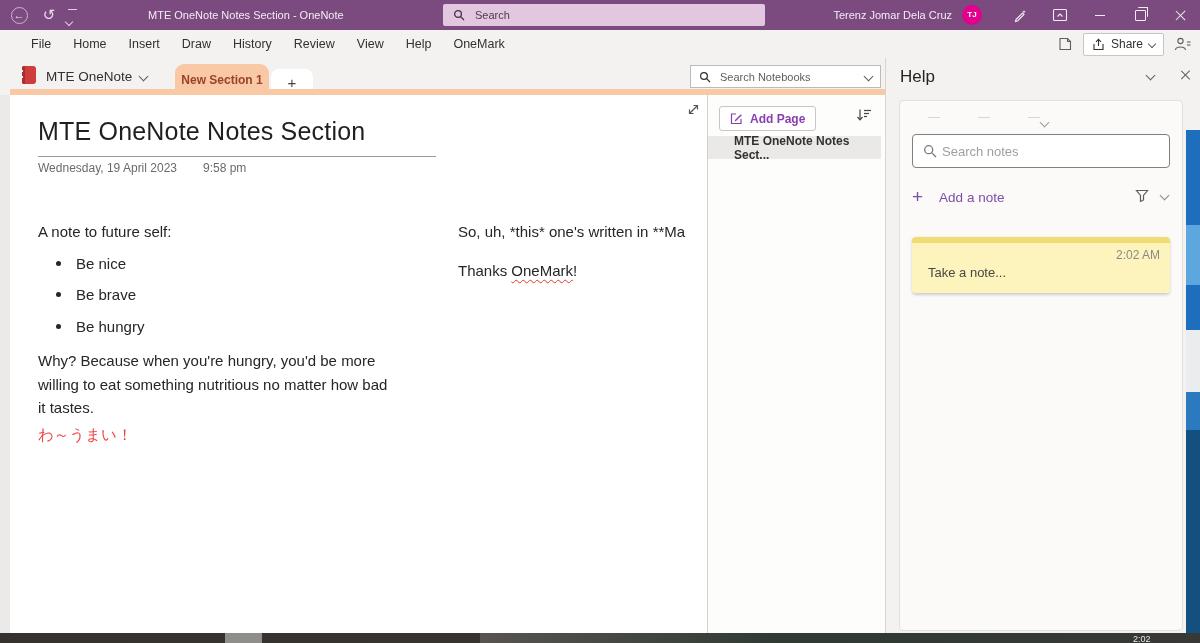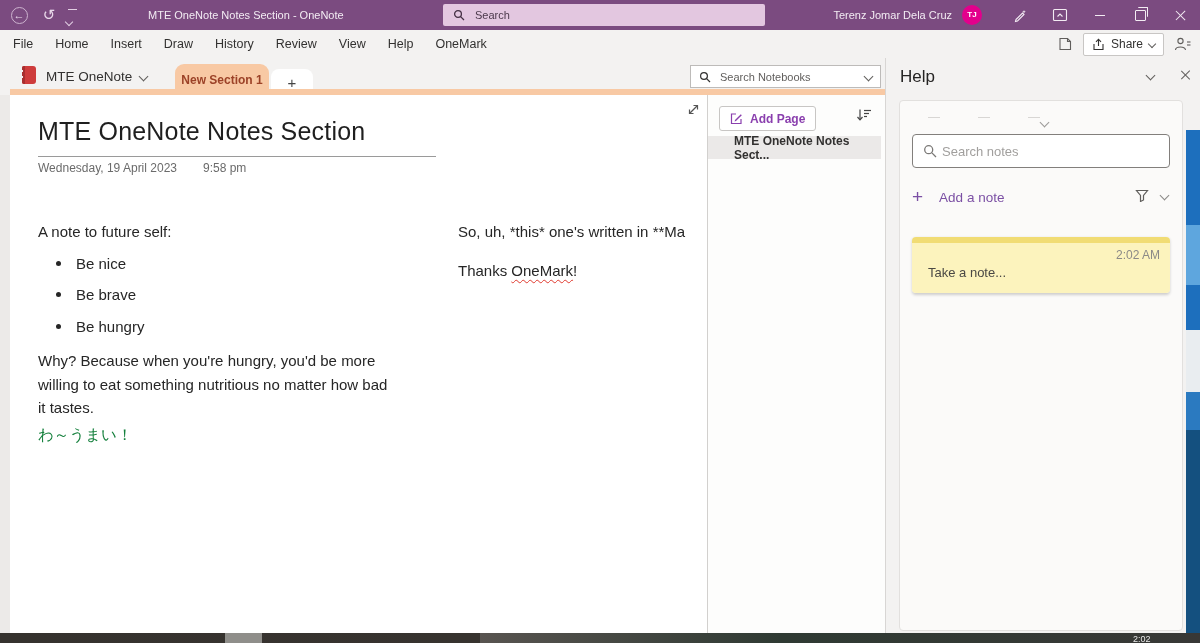--- a/index.html
+++ b/index.html
@@ -33,21 +33,21 @@
   .min-glyph{width:10px;height:0;border-top:1.2px solid #f3ecf3;}
   .restore-glyph{position:relative;width:9px;height:9px;border:1.2px solid #f3ecf3;border-radius:1px;}
   .restore-glyph:before{content:"";position:absolute;left:2px;top:-4px;width:9px;height:9px;border:1.2px solid #f3ecf3;
        border-left:none;border-bottom:none;border-radius:1px;}
   .x-glyph{position:relative;width:11px;height:11px;}
   .x-glyph:before,.x-glyph:after{content:"";position:absolute;left:5px;top:-1px;width:1.3px;height:13px;background:#f3ecf3;}
   .x-glyph:before{transform:rotate(45deg);} .x-glyph:after{transform:rotate(-45deg);}
 
   
   .menubar{left:0;top:30px;width:1200px;height:28px;background:#f3f2f1;}
-  .menu-items{left:2px;top:0;height:28px;}
+  .menu-items{left:20px;top:0;height:28px;}
   .menu-item{padding:0 11px;font-size:12.5px;color:#323130;line-height:28px;cursor:default;}
   .menu-right{right:8px;top:0;height:28px;gap:10px;}
   .share-btn{height:21px;background:#fff;border:1px solid #c8c6c4;border-radius:2px;padding:0 8px;gap:6px;font-size:12px;color:#323130;}
   .share-btn .chev{width:5px;height:5px;}
 
   
   .nbbar{left:0;top:58px;width:885px;height:37px;background:#f3f2f1;}
   .nb-book{left:22px;top:8px;width:14px;height:18px;background:#ce3c3c;border-radius:2px 3px 3px 2px;}
   .nb-book:before{content:"";position:absolute;left:0;top:0;width:3px;height:18px;background:#a82f2f;border-radius:2px 0 0 2px;}
   .nb-book:after{content:"";position:absolute;left:-2px;top:4px;width:3px;height:2px;background:#f3f2f1;box-shadow:0 6px 0 #f3f2f1;}
@@ -66,21 +66,21 @@
   .left-gutter{left:0;top:95px;width:10px;height:538px;background:#eceae8;}
   .canvas{left:10px;top:95px;width:697px;height:538px;background:#fff;}
   .expand{left:676px;top:7px;}
   .pg-title{left:28px;top:22px;font-size:25px;color:#1f1f1f;letter-spacing:.2px;}
   .pg-underline{left:28px;top:61px;width:398px;height:0;border-top:1px solid #9a9a9a;}
   .pg-dates{left:28px;top:66px;gap:26px;font-size:12px;color:#6b6b6b;}
   .body-intro{left:28px;top:128px;font-size:15px;color:#262626;}
   .bullet-row{left:46px;font-size:15px;color:#262626;gap:15px;}
   .bullet-dot{width:5px;height:5px;border-radius:50%;background:#262626;}
   .body-para{left:28px;top:254px;width:352px;font-size:15px;line-height:23.5px;color:#262626;}
-  .body-jp{left:28px;top:330px;font-size:15.5px;color:#15803d;}
+  .body-jp{left:28px;top:330px;font-size:15.5px;color:#ef4444;}
   .side1{left:448px;top:128px;width:252px;font-size:15px;color:#262626;white-space:nowrap;overflow:hidden;}
   .side2{left:448px;top:167px;font-size:15px;color:#262626;}
   .squiggle{text-decoration:underline;text-decoration-style:wavy;text-decoration-color:#e03a2f;
             text-decoration-thickness:1px;text-underline-offset:3px;}
 
   
   .pagelist{left:707px;top:95px;width:178px;height:538px;background:#fdfdfc;border-left:1px solid #d2d0ce;box-sizing:border-box;}
   .addpage-btn{left:11px;top:11px;height:23px;background:#fff;border:1px solid #c8c6c4;border-radius:3px;
                padding:0 10px;gap:7px;font-size:12px;font-weight:bold;color:#8a3fae;}
   .sort-ic{right:13px;top:13px;}

